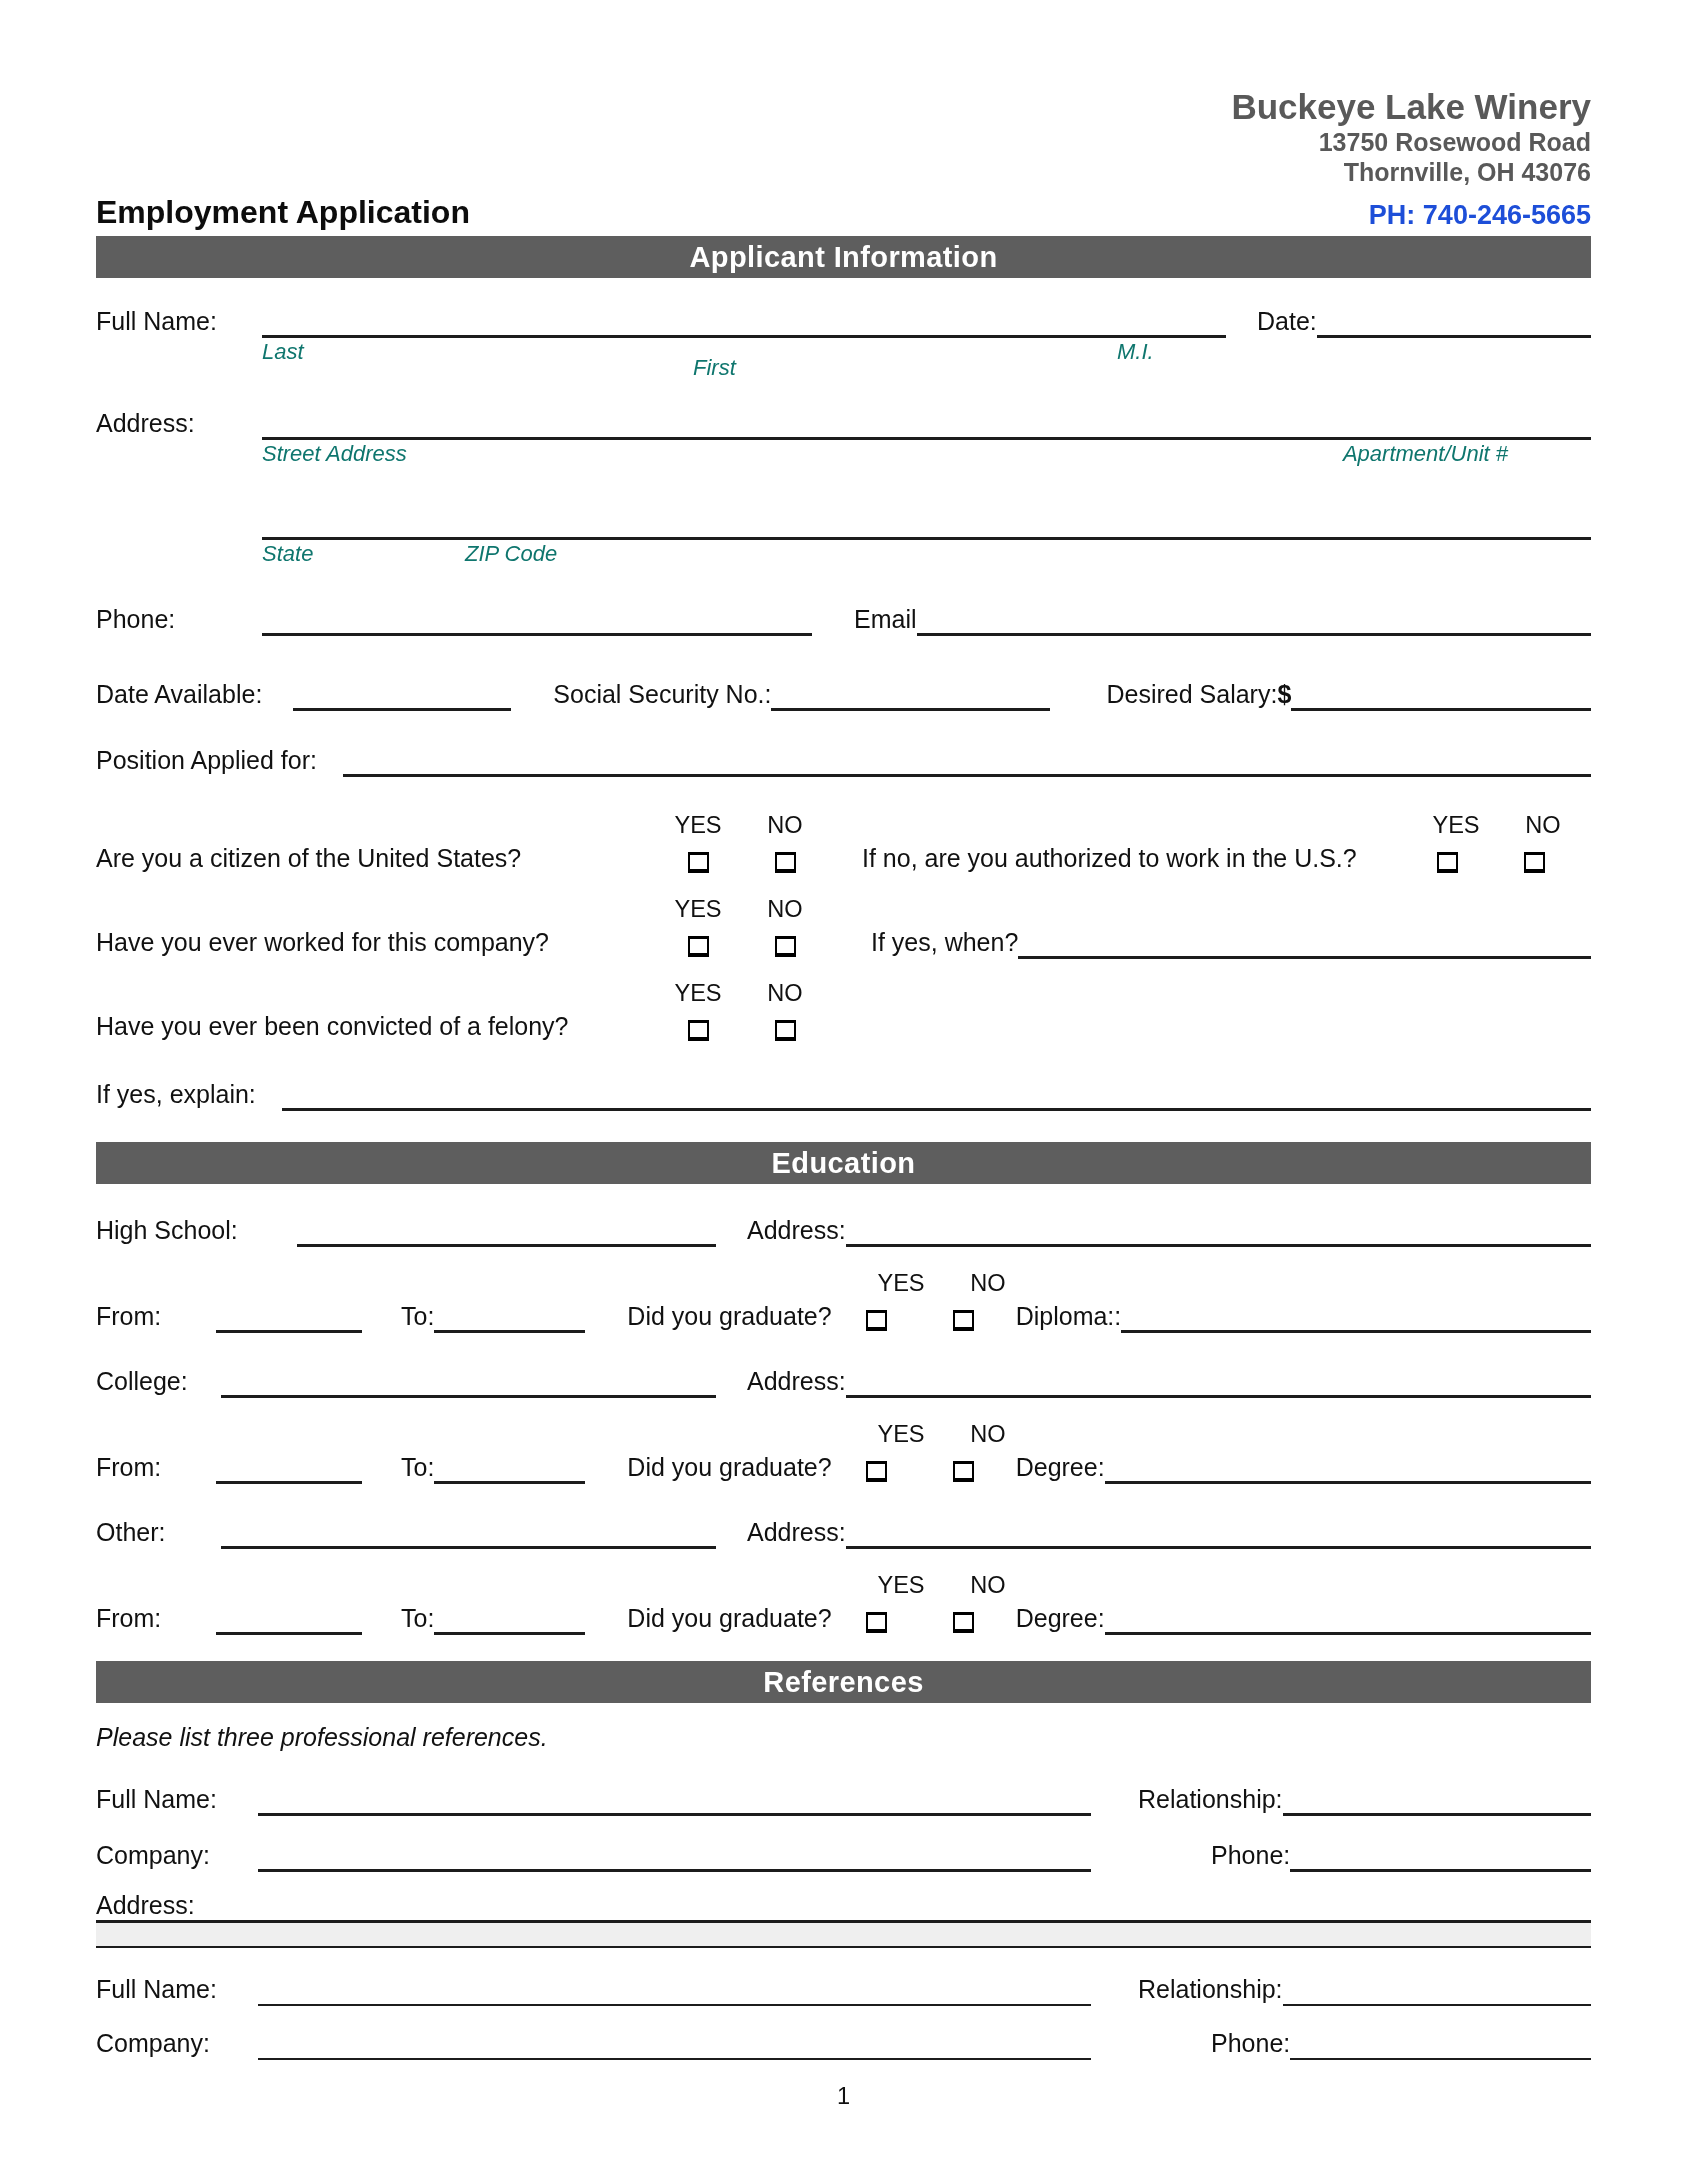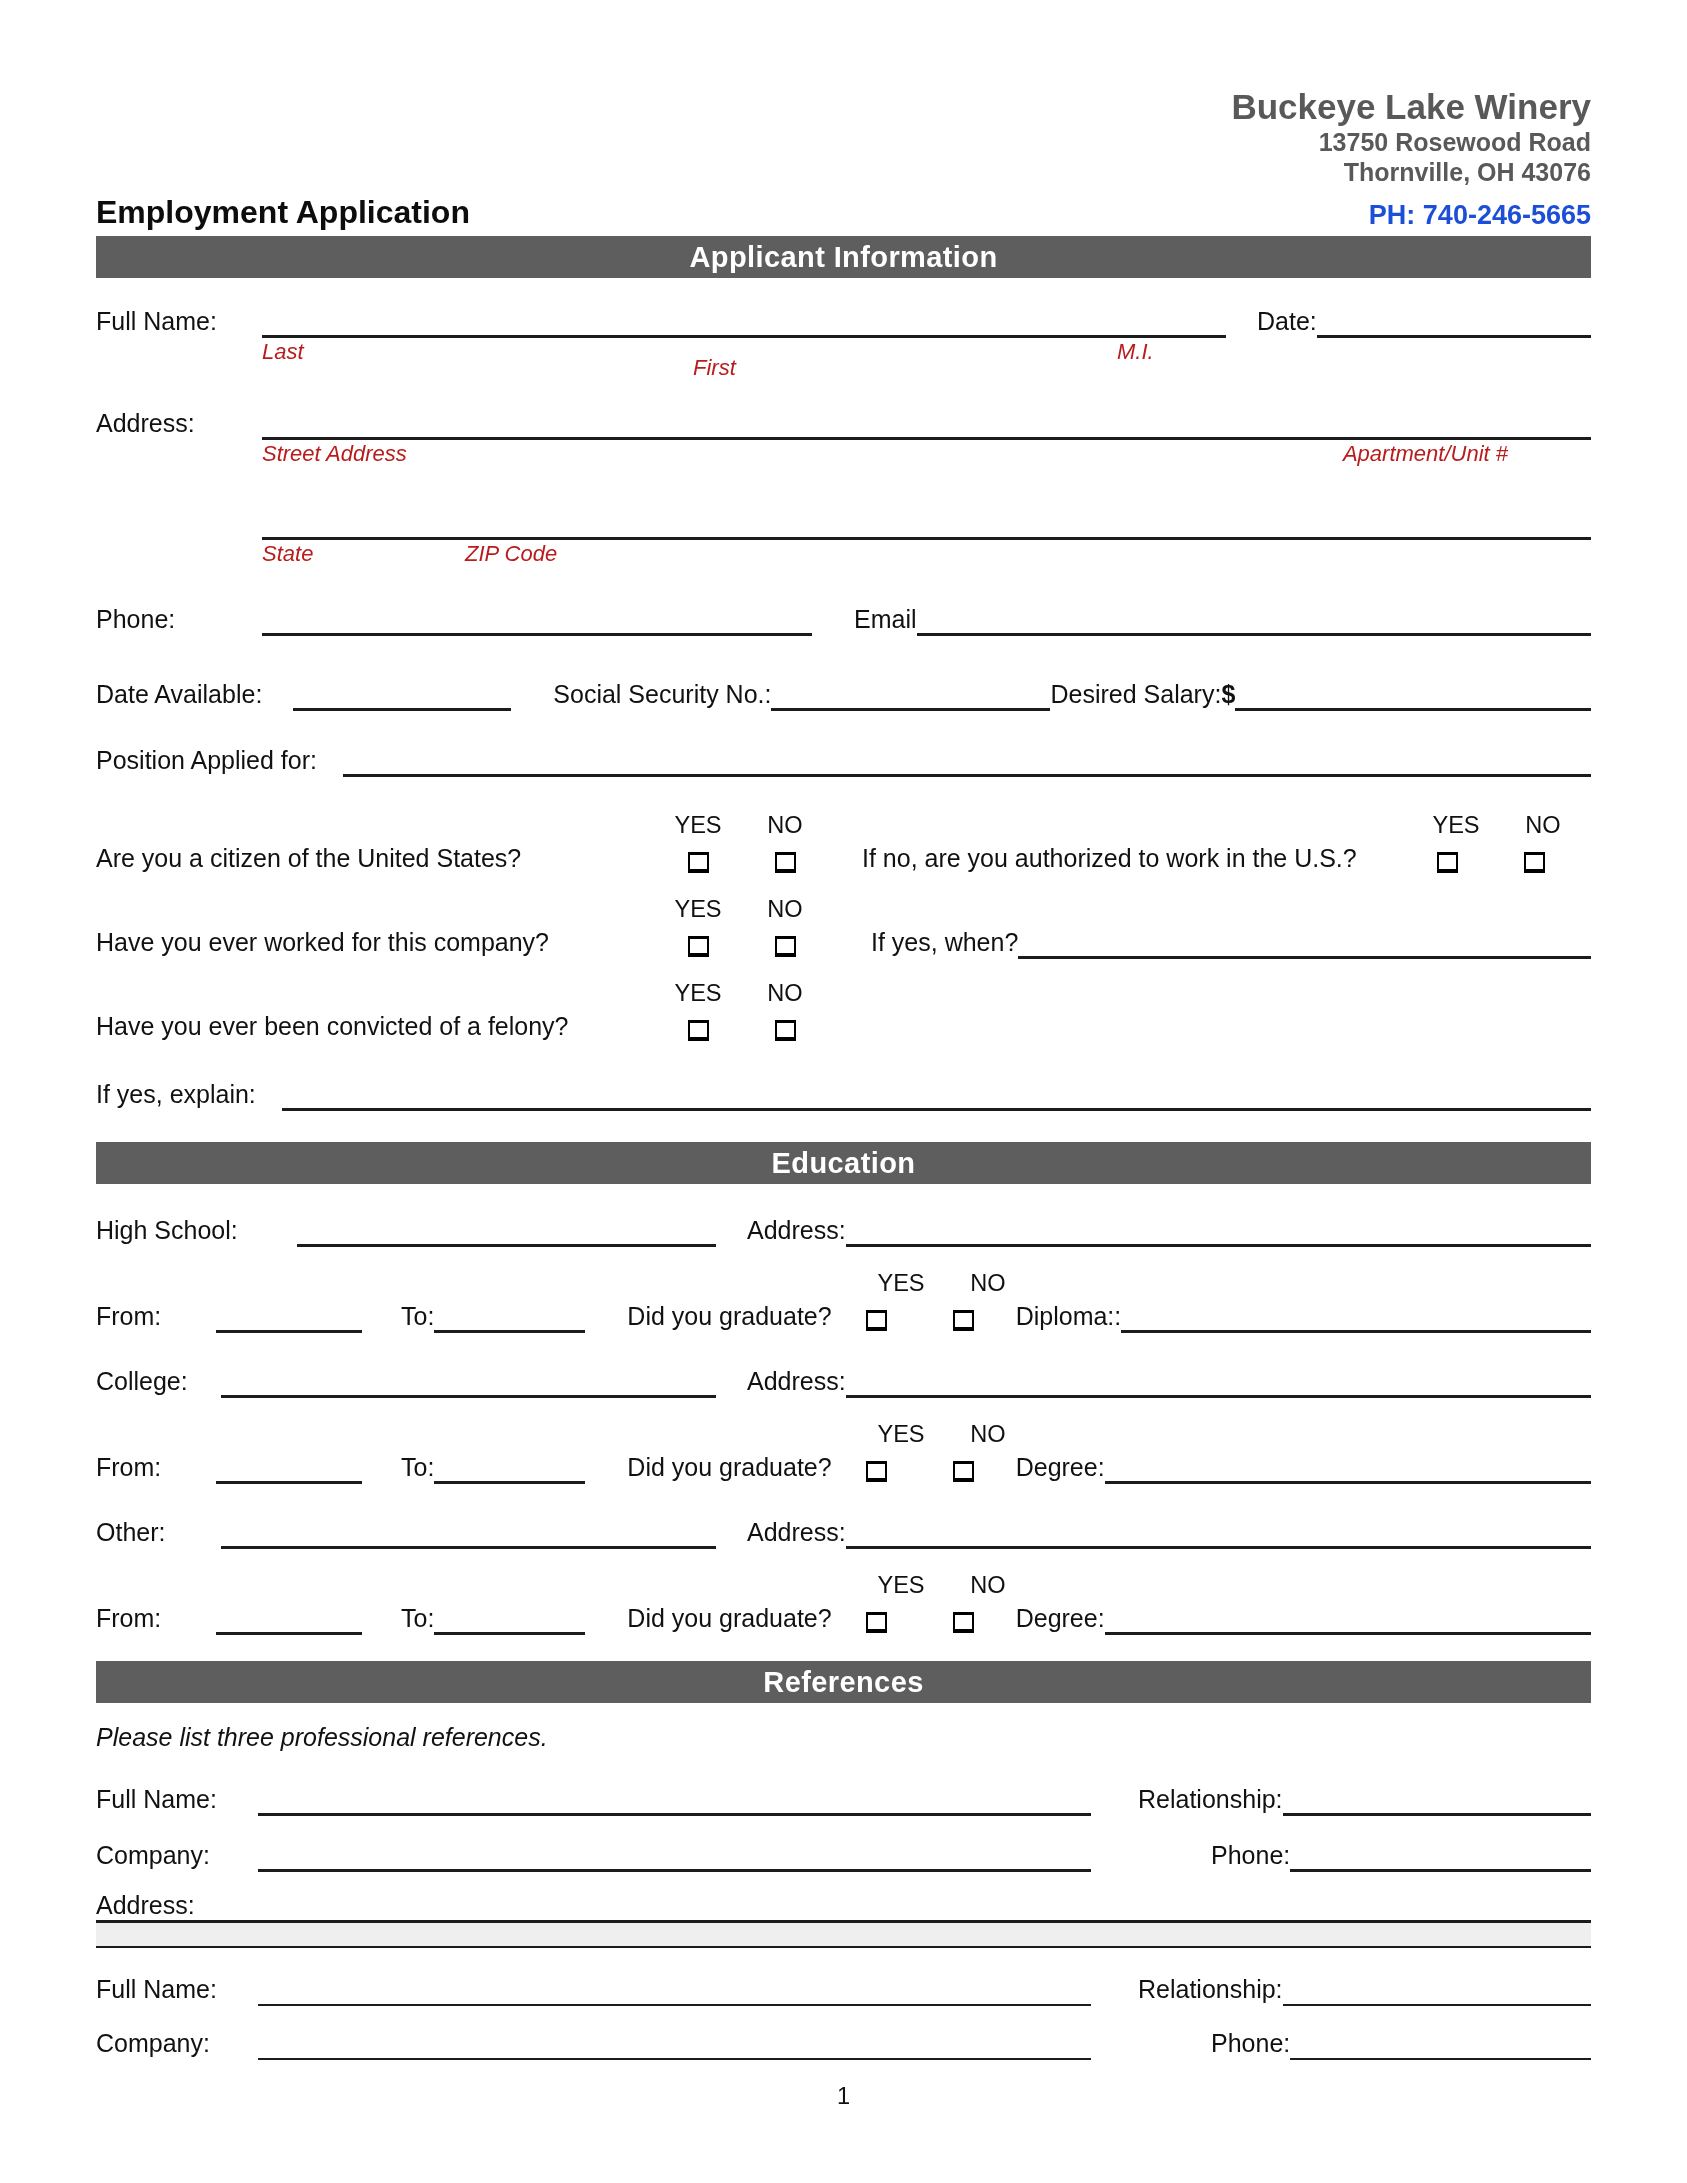--- a/index.html
+++ b/index.html
@@ -16,21 +16,21 @@
   .title-row { display:flex; justify-content:space-between; align-items:flex-end; margin-top:7px; }
   .doc-title { font-size:32px; font-weight:bold; line-height:37px; color:#0d0d0d; }
   .hdr-phone { font-size:27px; font-weight:bold; line-height:31px; color:#1d4ed8; }
   
   .bar {
     height:42px; background:#5e5e5e; color:#ffffff; font-size:29px;
     font-weight:bold; text-align:center; line-height:42px; letter-spacing:0.4px;
   }
   
   .row { display:flex; align-items:flex-end; height:35px; }
-  .subrow { display:flex; height:30px; font-style:italic; font-size:22px; line-height:28px; color:#b91c1c; }
+  .subrow { display:flex; height:30px; font-style:italic; font-size:22px; line-height:28px; color:#0f766e; }
   .lbl { font-size:25px; line-height:33px; white-space:nowrap; }
   .lblcol { flex:none; }
   .spacer { flex:none; }
   .fline { height:2.6px; background:#1c1c1c; align-self:flex-end; flex:none; }
   .fline.grow { flex:1 1 auto; }
   .bold { font-weight:bold; }
   
   .yn { width:52px; flex:none; text-align:center; font-size:23.6px; line-height:30px; }
   .yngap { width:35px; flex:none; }
   .ynbox { width:52px; flex:none; display:flex; justify-content:center; align-items:flex-end; }
@@ -107,21 +107,21 @@
     <div class="fline" style="width:550px;"></div>
     <div class="lbl" style="margin-left:42px;">Email</div>
     <div class="fline grow"></div>
   </div>
 
   <div class="row" style="margin-top:40px;">
     <div class="lbl">Date Available:</div>
     <div class="fline" style="width:218px; margin-left:31px;"></div>
     <div class="lbl" style="margin-left:42px;">Social Security No.:</div>
     <div class="fline" style="width:279px;"></div>
-    <div class="lbl" style="">Desired Salary:</div>
+    <div class="lbl" style="margin-left:56px;">Desired Salary:</div>
     <div class="lbl bold">$</div>
     <div class="fline grow"></div>
   </div>
 
   <div class="row" style="margin-top:31px;">
     <div class="lbl">Position Applied for:</div>
     <div class="fline grow" style="margin-left:26px;"></div>
   </div>
 
   <div style="margin-top:33px;">

